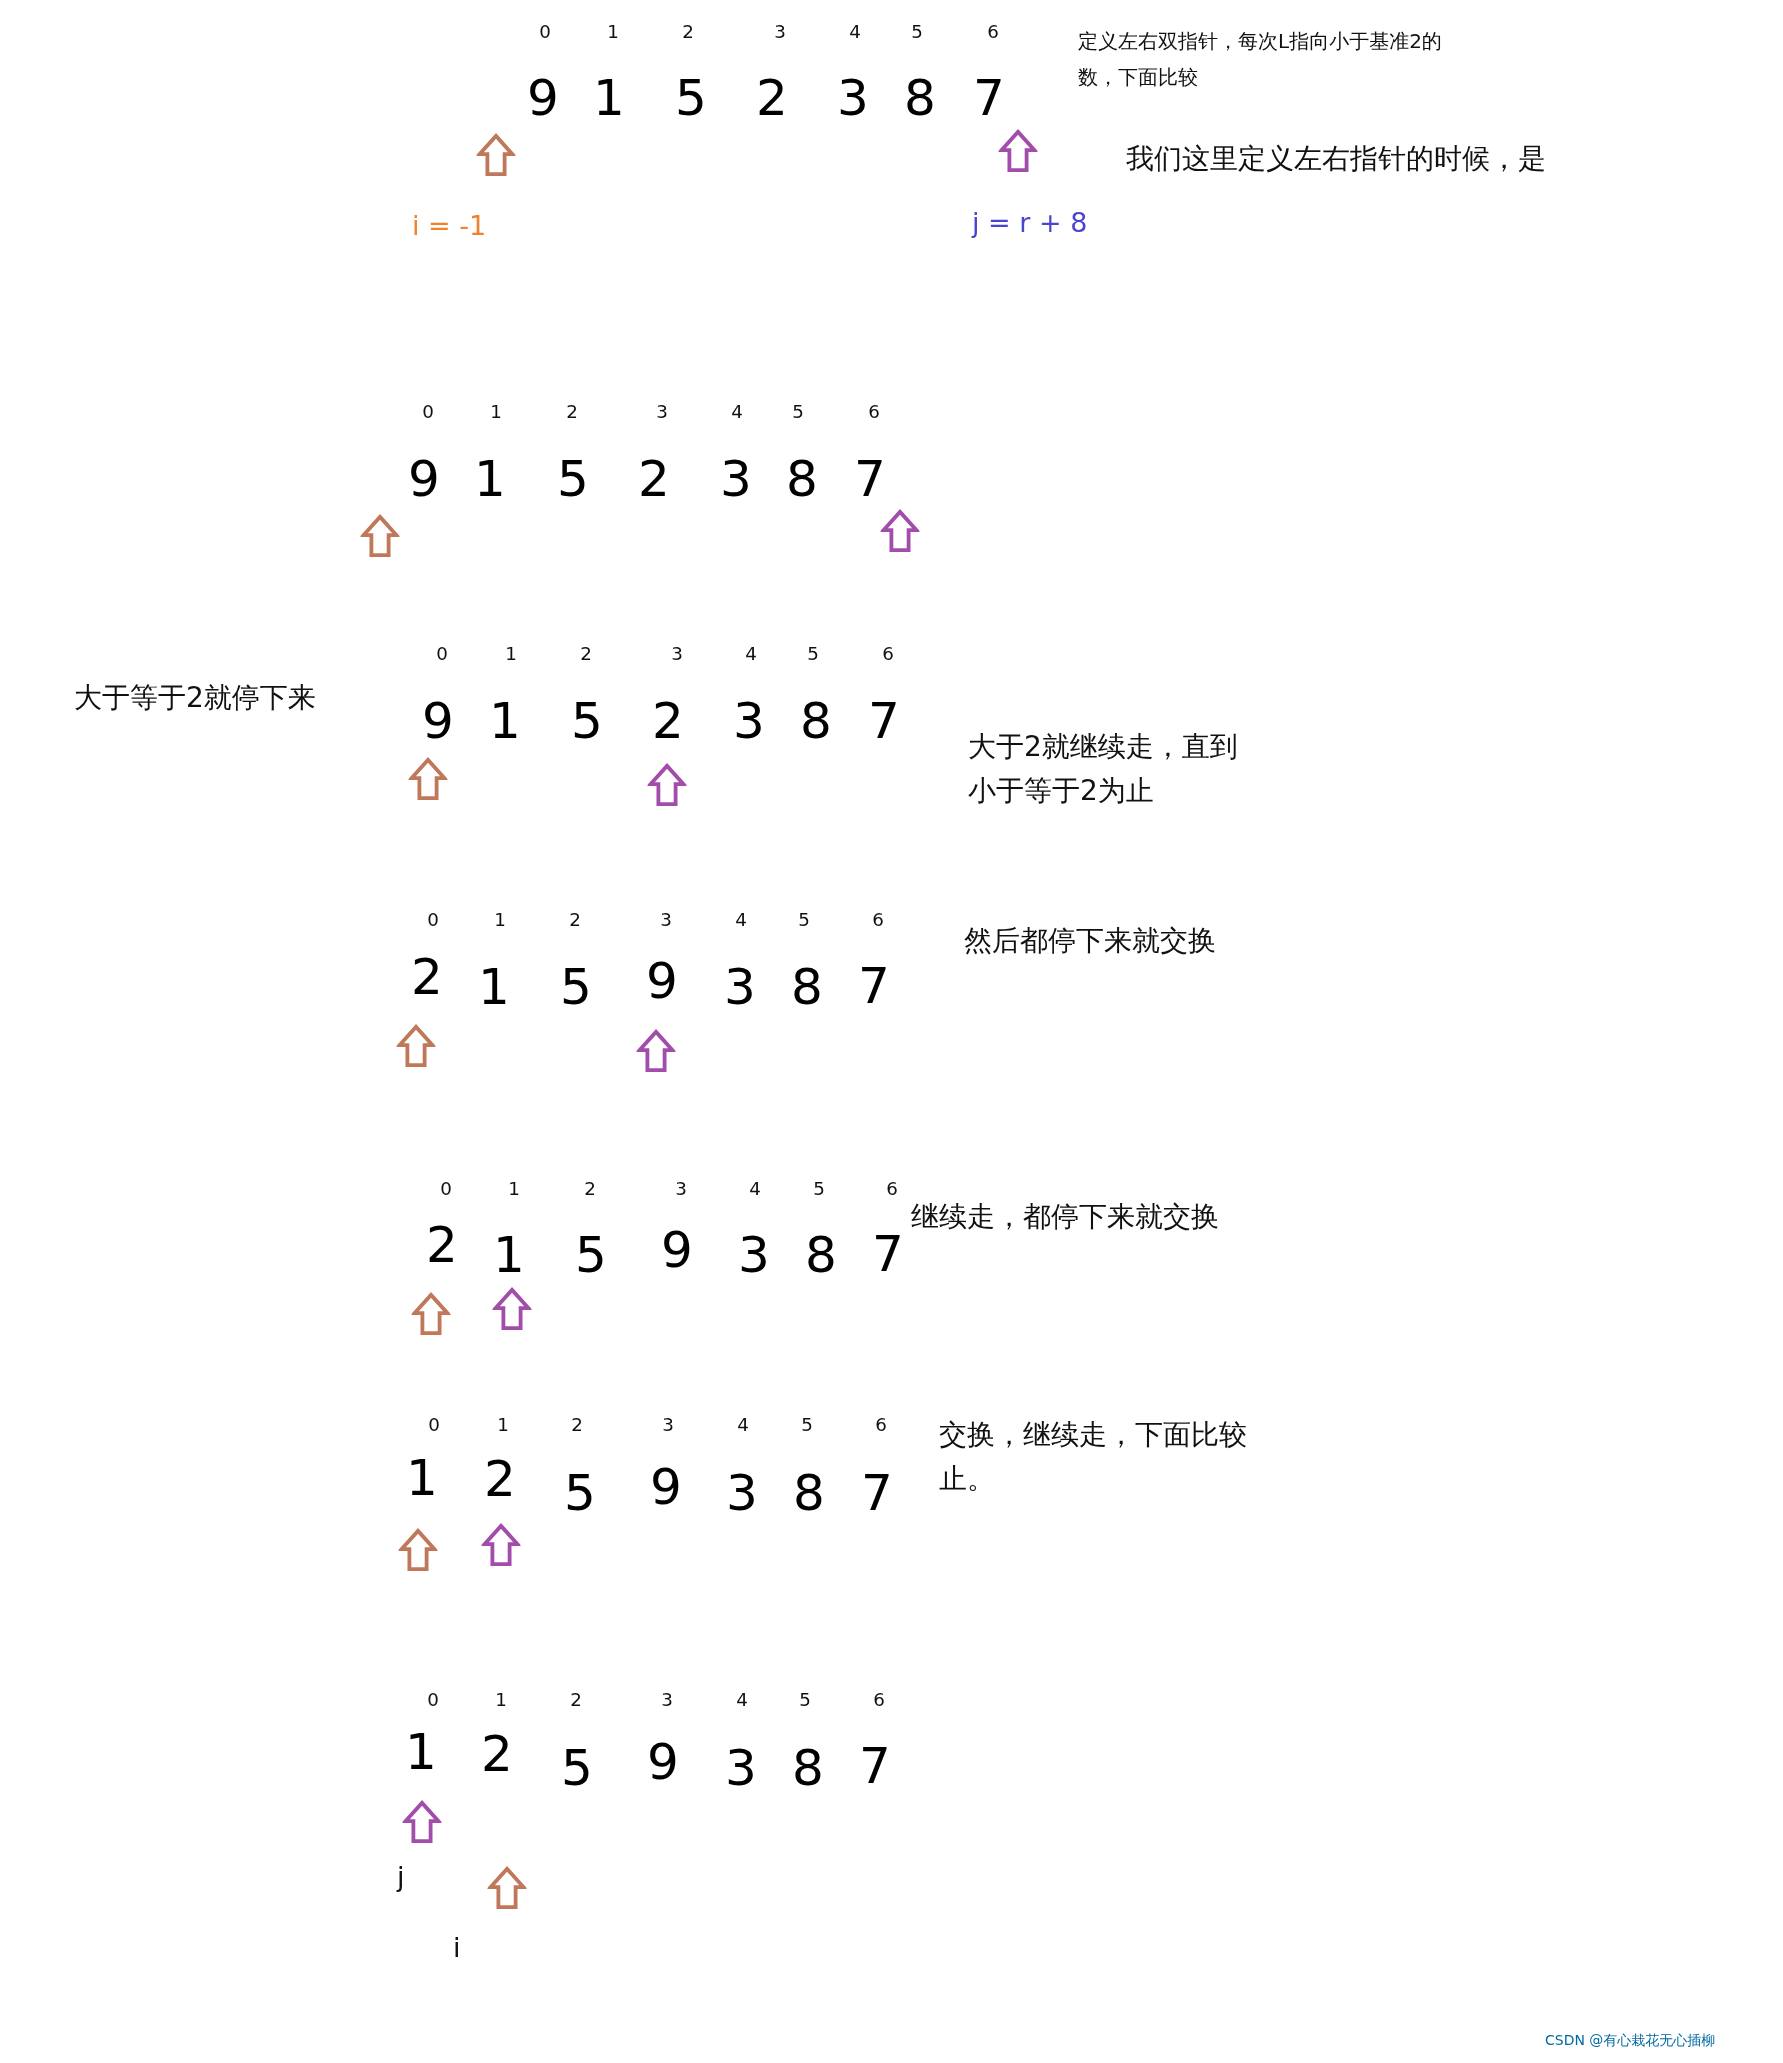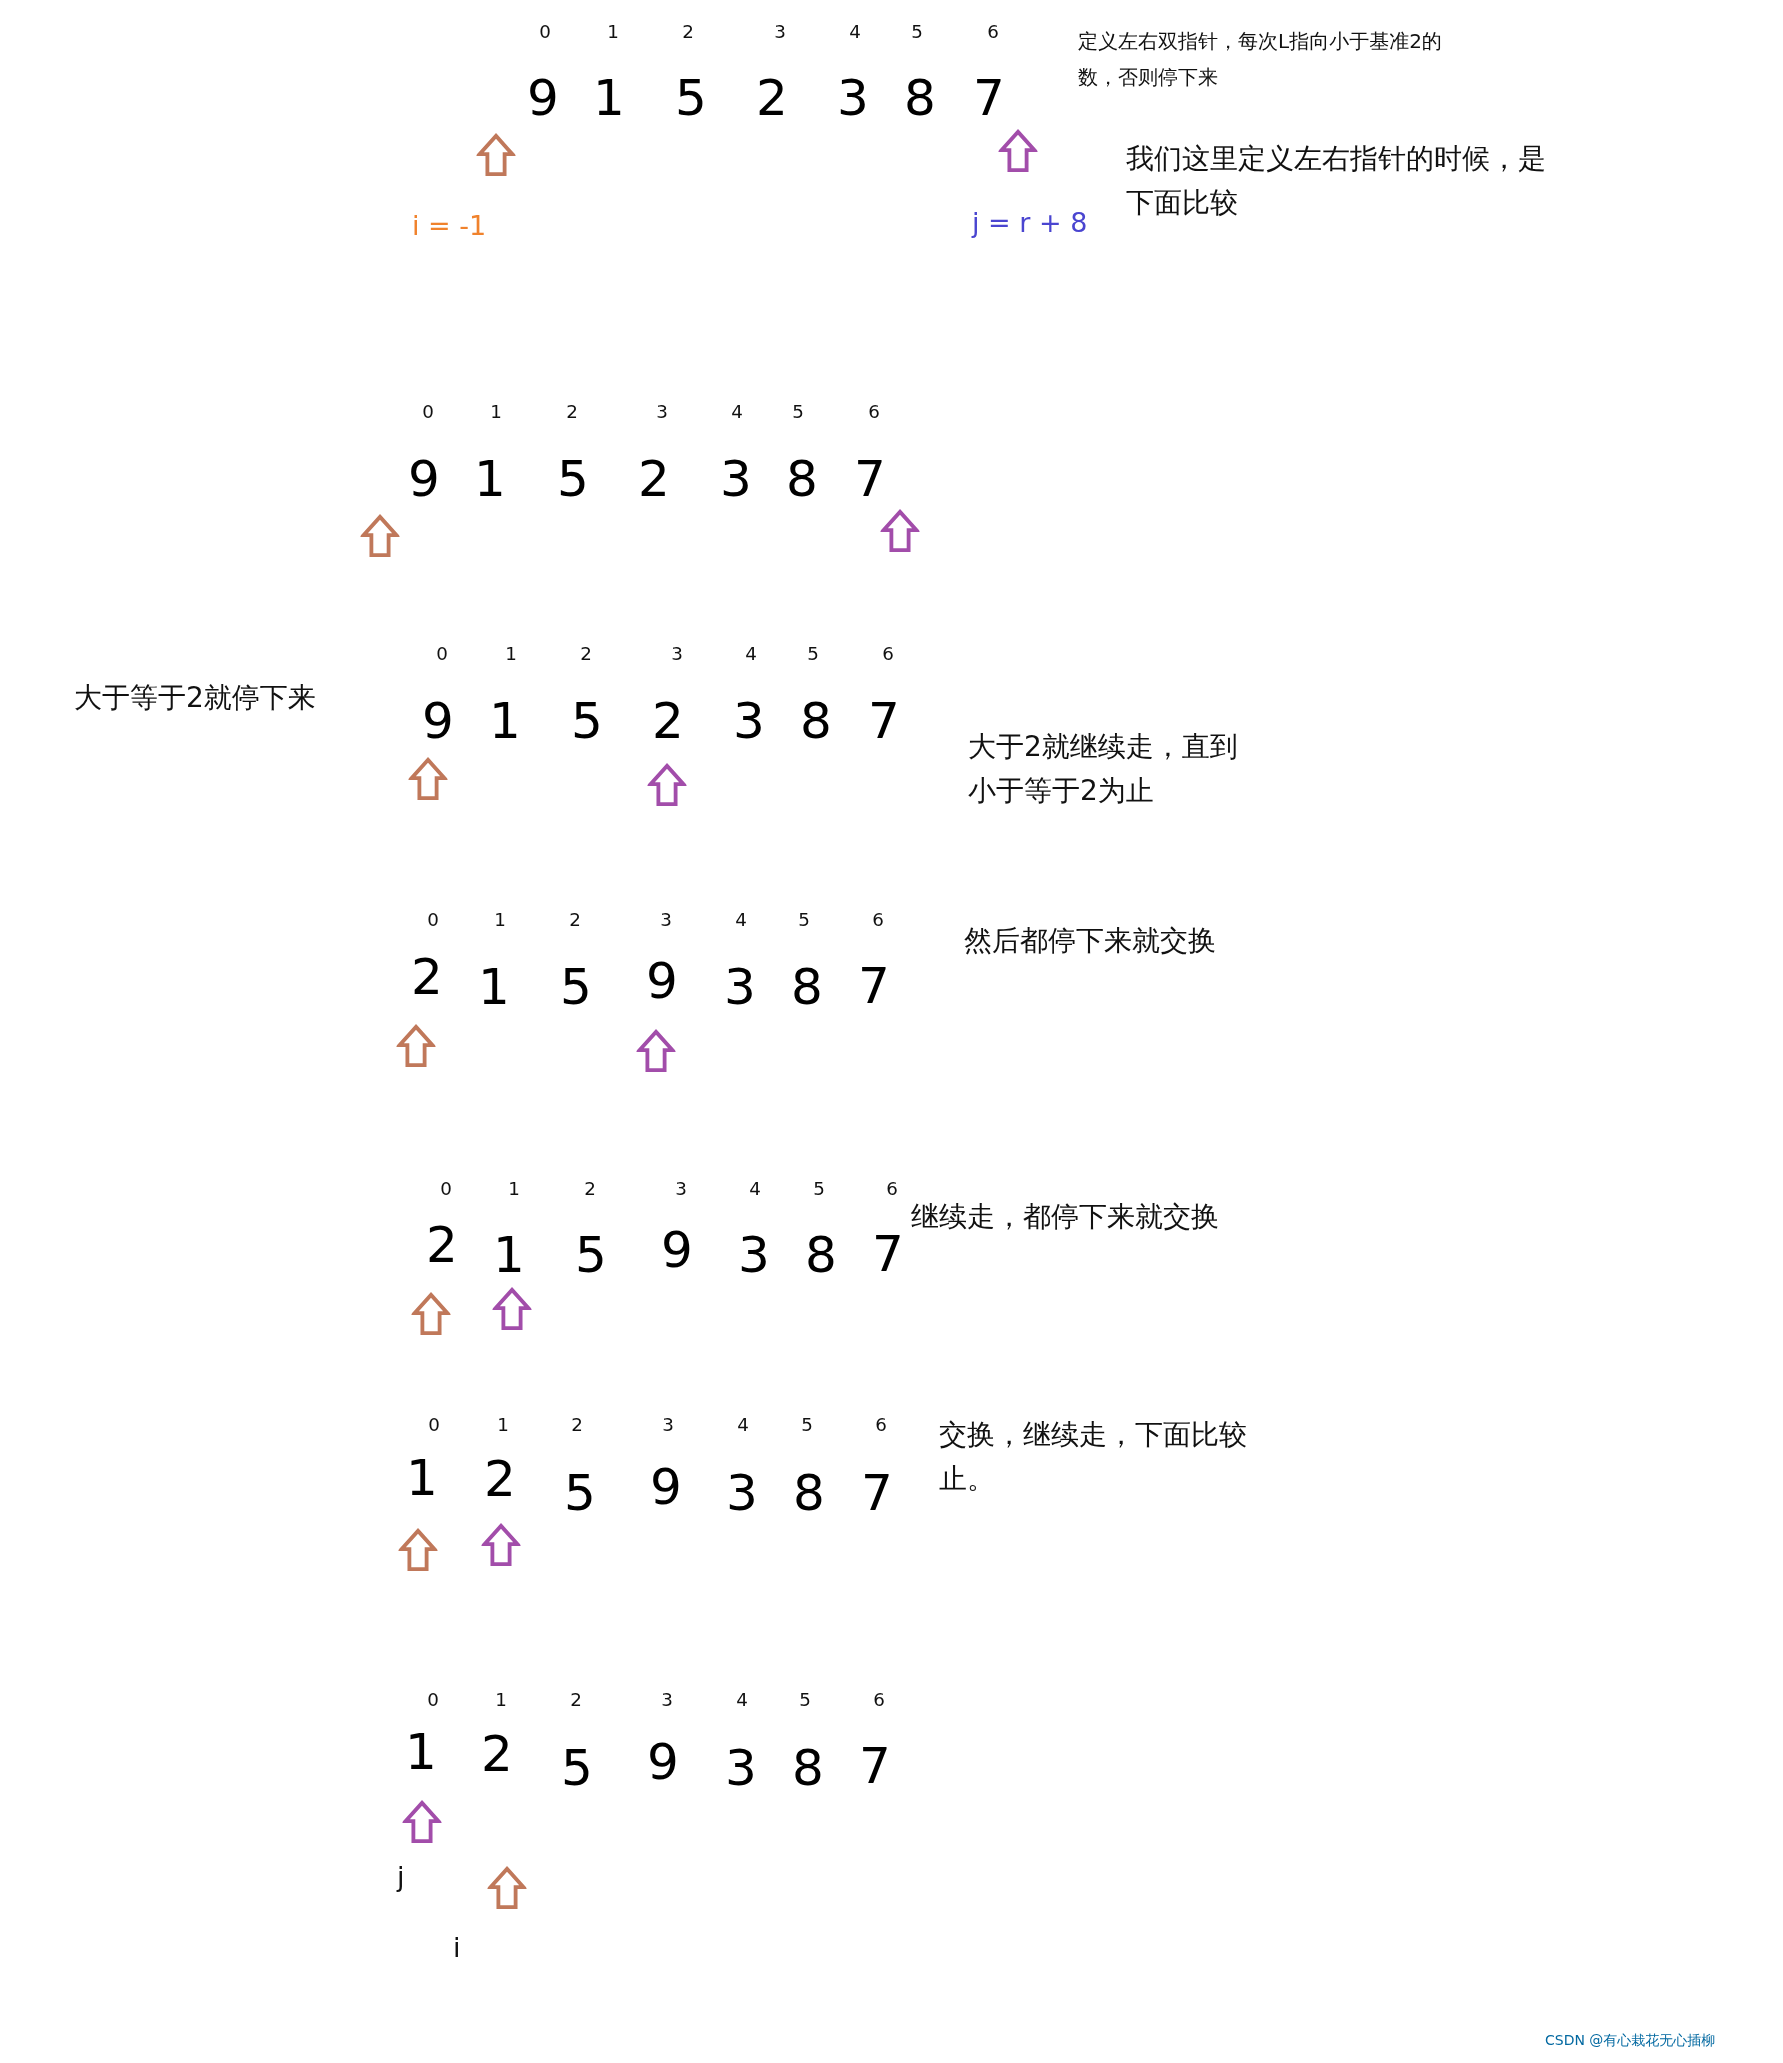--- a/index.html
+++ b/index.html
@@ -45,25 +45,24 @@
     <svg viewBox="0 0 40 46">
         <path d="M20 3 L37 22 L29 22 L29 43 L11 43 L11 22 L3 22 Z" fill="none" stroke="#A24DAA" stroke-width="4" stroke-linejoin="miter"></path>
       </svg>
   </div>
 
   <span class="abs ptr-label" style="left:412px;top:212px;color:#F0822C">i = -1</span>
   <span class="abs ptr-label" style="left:972px;top:209px;color:#4A45D0">j = r + 8</span>
 
   <div class="abs note-small" style="left:1078px;top:23px">
     <div>定义左右双指针，每次L指向小于基准2的</div>
-    <div>数，否则停下来</div>
+    <div>数，下面比较</div>
   </div>
   <div class="abs note" style="left:1126px;top:137px">
     <div>我们这里定义左右指针的时候，是</div>
-    <div>下面比较</div>
   </div>
 </div>
 
 <div>
   <span class="idx" style="left:428px;top:412px">0</span>
   <span class="idx" style="left:496px;top:412px">1</span>
   <span class="idx" style="left:572px;top:412px">2</span>
   <span class="idx" style="left:662px;top:412px">3</span>
   <span class="idx" style="left:737px;top:412px">4</span>
   <span class="idx" style="left:798px;top:412px">5</span>

